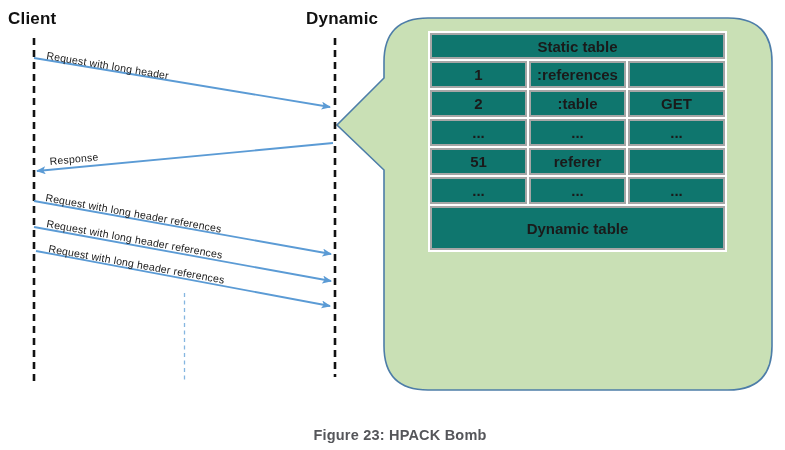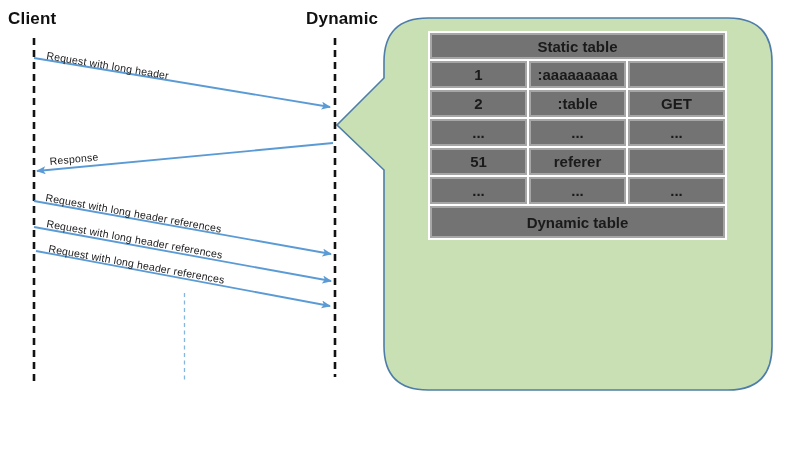--- a/index.html
+++ b/index.html
@@ -17,32 +17,32 @@
   .msg-label{
     font-size:10.5px;fill:#1b1b1b;font-family:"Liberation Sans",sans-serif;
     letter-spacing:0.2px;
   }
   .hpack-table-wrap{position:absolute;left:428px;top:31px;}
   table.hpack{
     border-collapse:separate;border-spacing:2px;background:#ffffff;
     table-layout:fixed;width:299px;
   }
   table.hpack td{
-    box-sizing:border-box;border:2px solid #a6a6a6;background:#737373;
+    box-sizing:border-box;border:2px solid #a6a6a6;background:#0f766e;
     font-size:15px;font-weight:bold;color:#1a1a1a;text-align:center;
     padding:0;overflow:hidden;
   }
   td.tbl-title{height:26px;font-size:15.5px;}
   tr.data-row td{height:27px;}
   tr.blue-row td{
     background:#6298d0;height:138px;vertical-align:top;padding-top:7px;
   }
   td.value-cell{text-align:left !important;padding:5px 0 0 8px !important;line-height:22px;}
   td.dyn-footer{
-    background:#6298d0;height:32px;font-size:15.5px;vertical-align:middle;
+    background:#6298d0;height:44px;font-size:15.5px;vertical-align:middle;
   }
   .figure-caption{
     position:absolute;left:250px;top:427px;width:300px;text-align:center;
     font-size:14.5px;font-weight:bold;color:#55565a;letter-spacing:0.2px;
   }
 </style>
 </head>
 <body>
 
 <div class="stage">
@@ -84,21 +84,21 @@
           <col style="width:97px">
           <col style="width:97px">
           <col style="width:97px">
         </colgroup>
       <tbody>
           <tr>
         <td class="tbl-title" colspan="3">Static table</td>
       </tr>
       <tr class="data-row">
         <td>1</td>
-        <td>:aaaaaaaaa</td>
+        <td>:references</td>
         <td></td>
       </tr>
       <tr class="data-row">
         <td>2</td>
         <td>:table</td>
         <td>GET</td>
       </tr>
       <tr class="data-row">
         <td>...</td>
         <td>...</td>
@@ -114,14 +114,15 @@
         <td>...</td>
         <td>...</td>
       </tr>
       <tr>
         <td class="dyn-footer" colspan="3">Dynamic table</td>
       </tr>
     </tbody>
       </table>
   </div>
 
+  <div class="figure-caption">Figure 23: HPACK Bomb</div>
 
 </div>
 
 </body></html>

